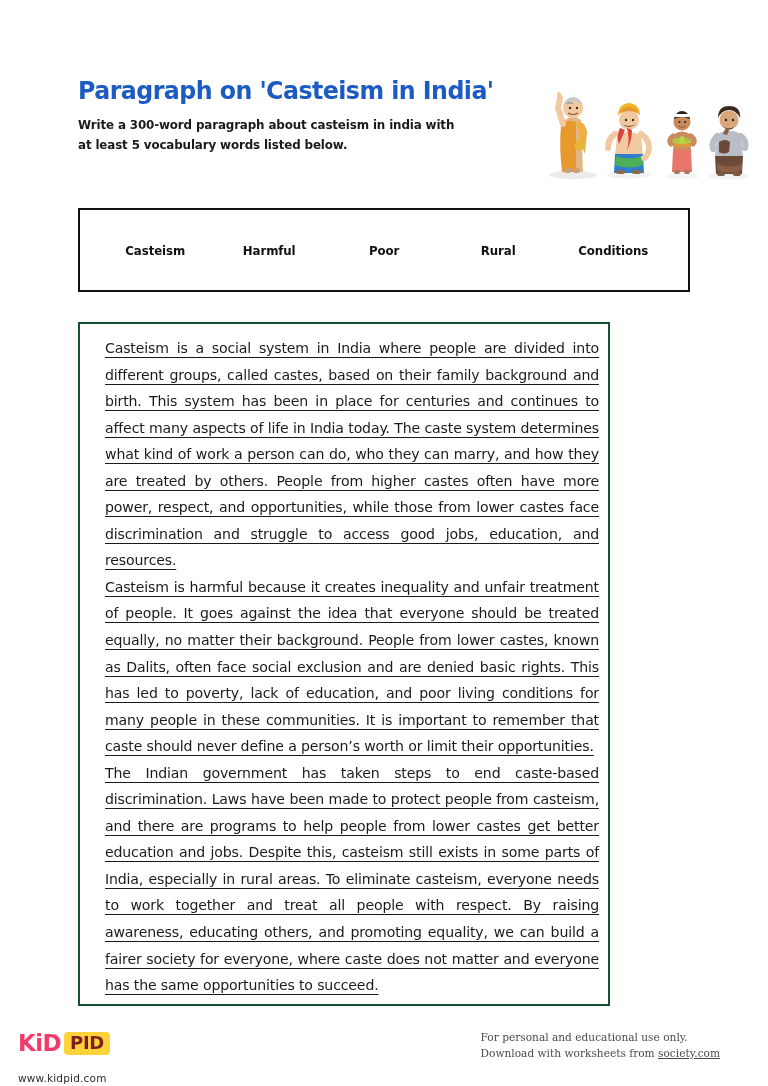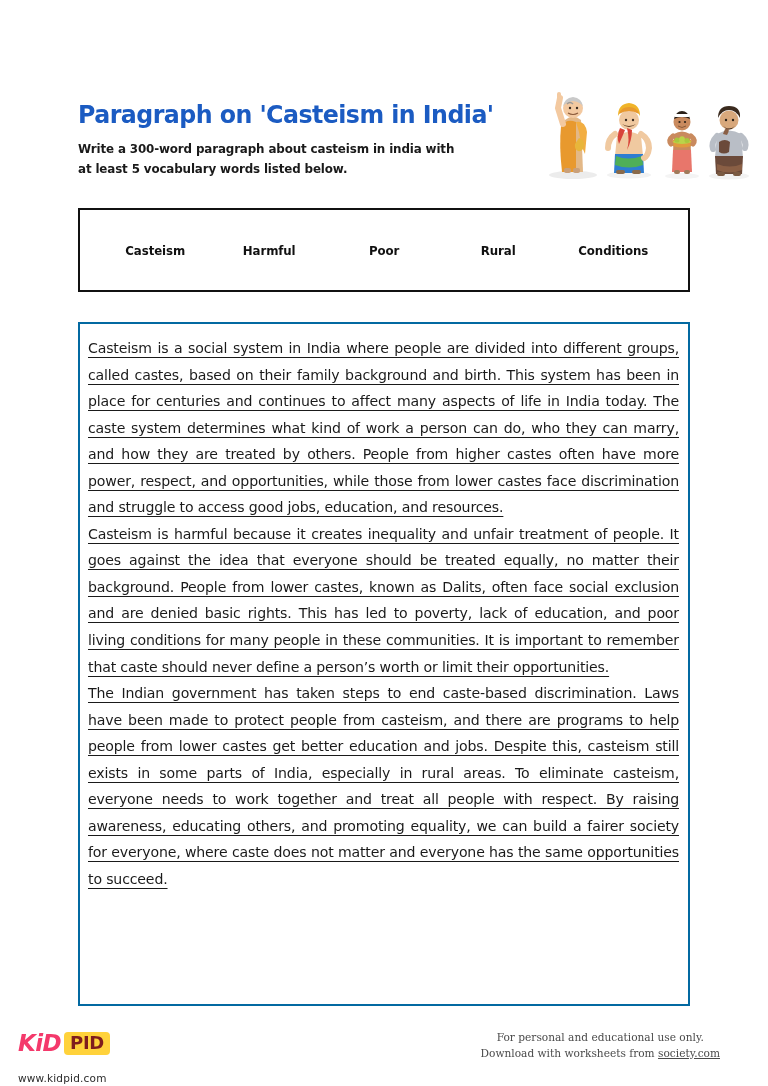--- a/index.html
+++ b/index.html
@@ -18,21 +18,21 @@
   .page {
     position: absolute;
     inset: 0;
     background: #ffffff;
   }
 
   
   .header {
     position: absolute;
     left: 78px;
-    top: 100px;
+    top: 76px;
     width: 612px;
     height: 110px;
   }
   .header-text {
     width: 470px;
   }
   .worksheet-title {
     font-family: "DejaVu Sans", sans-serif;
     font-size: 25.5px;
     font-weight: 700;
@@ -94,25 +94,25 @@
     color: #111111;
     letter-spacing: -0.1px;
     transform: scaleX(0.95);
   }
 
   
   .essay-box {
     position: absolute;
     left: 78px;
     top: 322px;
-    width: 612px;
+    width: 532px;
     height: 684px;
-    border: 2px solid #0369a1;
+    border: 2px solid #14532d;
     box-sizing: border-box;
-    padding: 11px 9px 0 8px;
+    padding: 11px 9px 0 25px;
     overflow: hidden;
   }
   .essay-text {
     font-family: "DejaVu Sans", sans-serif;
     font-size: 14.1px;
     font-weight: 400;
     color: #1a1a1a;
     line-height: 26.55px;
     text-align: justify;
     text-align-last: left;
@@ -149,21 +149,20 @@
     align-items: center;
     height: 26px;
   }
   .logo-kid {
     font-family: "DejaVu Sans", sans-serif;
     font-size: 23px;
     font-weight: 700;
     color: #F4396B;
     letter-spacing: -0.6px;
     line-height: 1;
-    font-style: italic;
   }
   .logo-pid {
     font-family: "DejaVu Sans", sans-serif;
     font-size: 18px;
     font-weight: 700;
     color: #7f1d1d;
     background: #FFD23B;
     border-radius: 4px;
     padding: 2px 6px 3px 6px;
     margin-left: 3px;
@@ -175,21 +174,21 @@
     font-size: 10.5px;
     font-weight: 400;
     color: #2b2b2b;
     margin-top: 16px;
     letter-spacing: 0.2px;
   }
   .footer-notice {
     position: absolute;
     right: 48px;
     top: 4px;
-    text-align: center;
+    text-align: left;
     font-family: "DejaVu Serif", serif;
     font-size: 10.6px;
     color: #4a4a4a;
     line-height: 1.5;
   }
   .footer-link {
     color: #4a4a4a;
     text-decoration: underline;
   }
 </style>

